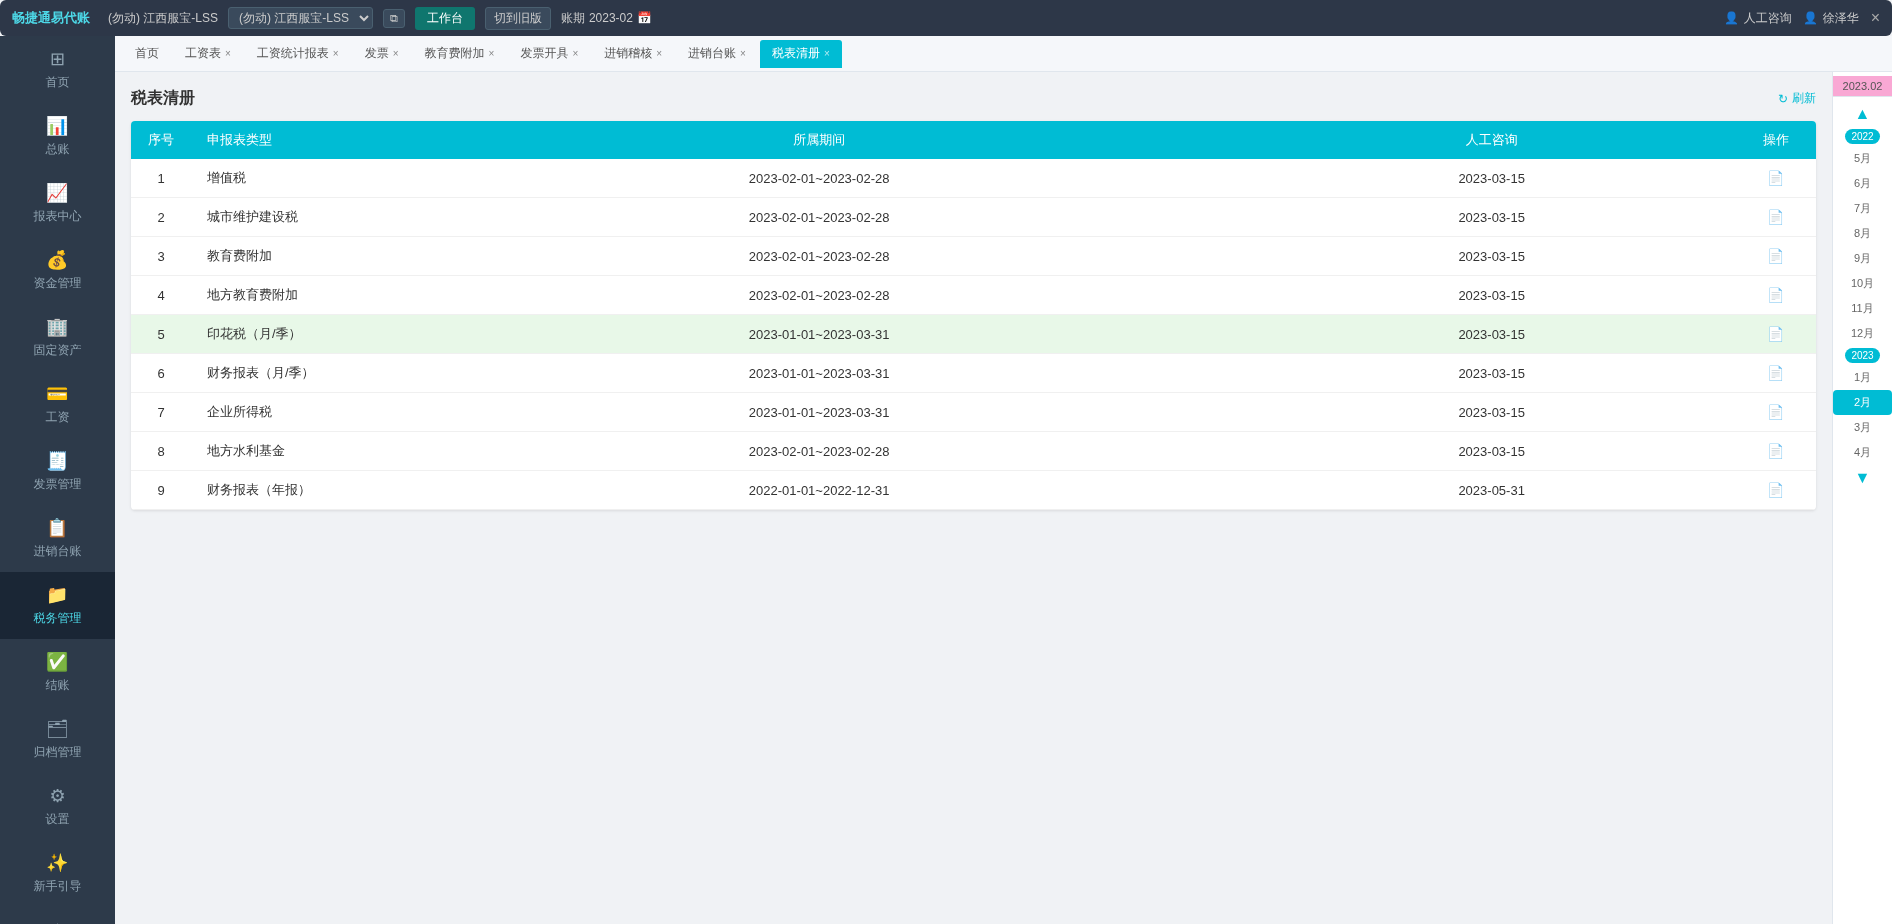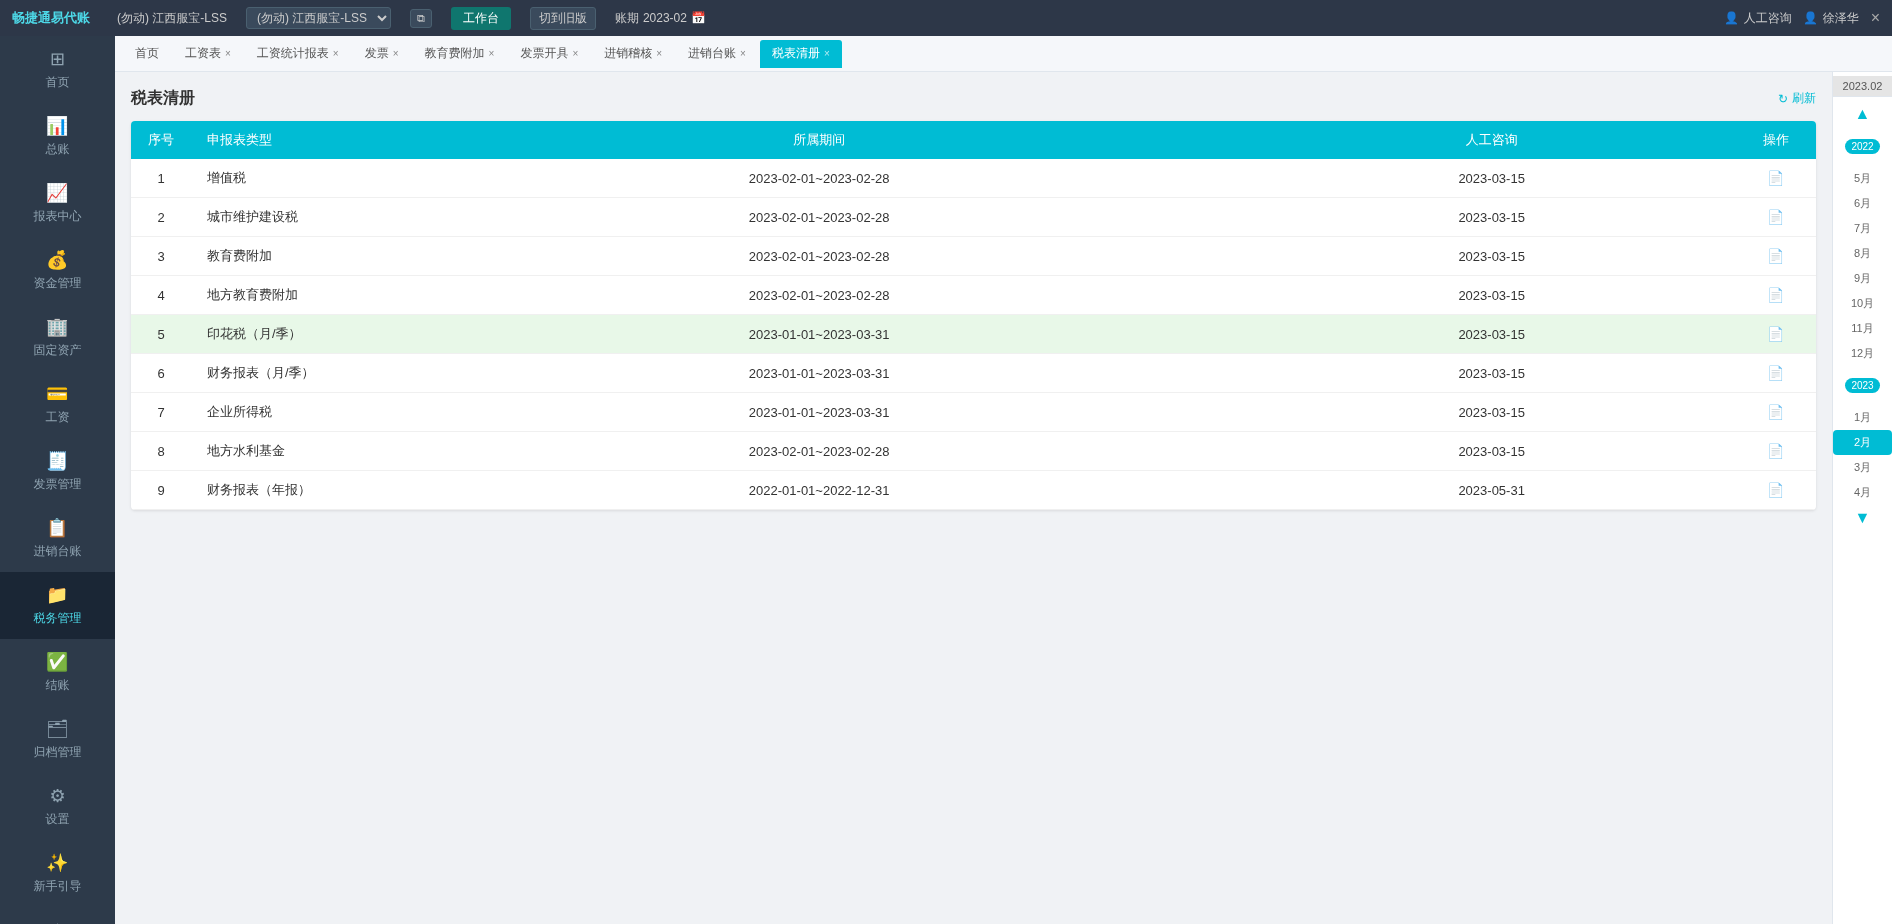--- a/index.html
+++ b/index.html
@@ -5,22 +5,23 @@
     * { box-sizing: border-box; margin: 0; padding: 0; }
     body { font-family: 'Microsoft YaHei', Arial, sans-serif; font-size: 13px; background: #f0f2f5; display: flex; flex-direction: column; height: 100vh; overflow: hidden; }
 
     
     .top-bar {
       height: 36px;
       background: #2d3748;
       display: flex;
       align-items: center;
       padding: 0 12px;
-      gap: 19px;
+      gap: 10px;
       flex-shrink: 0;
+      border-radius: 6px;
     }
     .top-bar-logo { color: #4dd9e8; font-size: 13px; font-weight: bold; margin-right: 8px; }
     .top-bar-company { color: #ccc; font-size: 12px; }
     .top-bar-dropdown { background: #3a4a5c; border: 1px solid #4a6070; color: #ccc; font-size: 12px; padding: 2px 6px; border-radius: 3px; cursor: pointer; }
     .top-bar-copy-btn { background: #3a4a5c; border: 1px solid #4a6070; color: #ccc; font-size: 11px; padding: 2px 6px; border-radius: 3px; cursor: pointer; }
     .top-bar-workspace { background: #0f766e; color: white; border: none; font-size: 12px; padding: 3px 12px; border-radius: 3px; cursor: pointer; }
     .top-bar-switch { background: #3a4a5c; border: 1px solid #4a6070; color: #ccc; font-size: 12px; padding: 2px 8px; border-radius: 3px; cursor: pointer; }
     .top-bar-period { color: #ccc; font-size: 12px; display: flex; align-items: center; gap: 4px; }
     .top-bar-right { margin-left: auto; display: flex; align-items: center; gap: 12px; color: #ccc; font-size: 12px; }
     .top-bar-service { display: flex; align-items: center; gap: 4px; cursor: pointer; }
@@ -123,32 +124,32 @@
       align-items: center;
       padding: 4px 0;
       overflow-y: auto;
       flex-shrink: 0;
     }
     .timeline-header {
       font-size: 11px;
       color: #555;
       padding: 4px 0;
       text-align: center;
-      background: #e5e5e5;
+      background: #f9a8d4;
       width: 100%;
       border-bottom: 1px solid #e0e6ed;
       margin-bottom: 4px;
     }
     .timeline-year-badge {
       background: #00bcd4;
       color: white;
       font-size: 10px;
       padding: 2px 6px;
       border-radius: 10px;
-      margin: 12px 0;
+      margin: 2px 0;
       cursor: pointer;
     }
     .timeline-month {
       font-size: 11px;
       color: #666;
       padding: 5px 0;
       width: 100%;
       text-align: center;
       cursor: pointer;
     }

